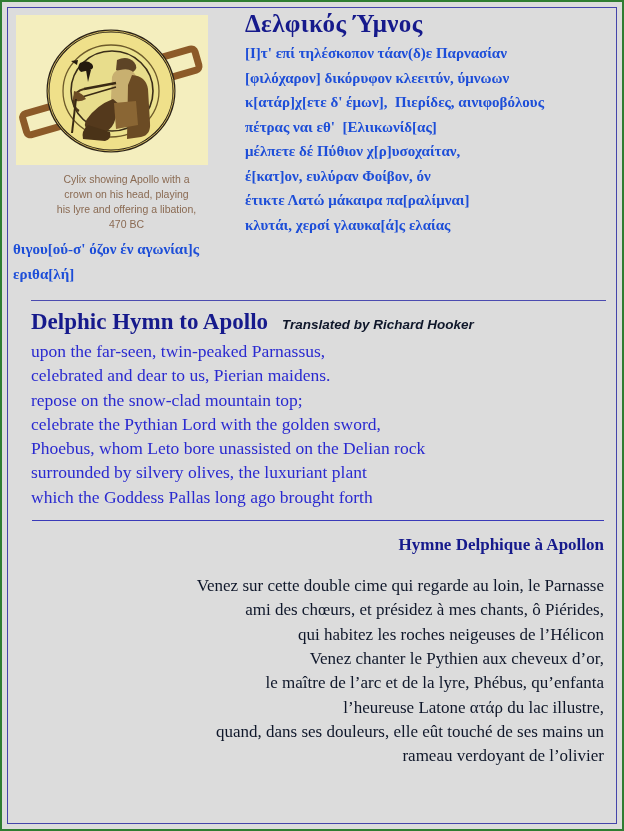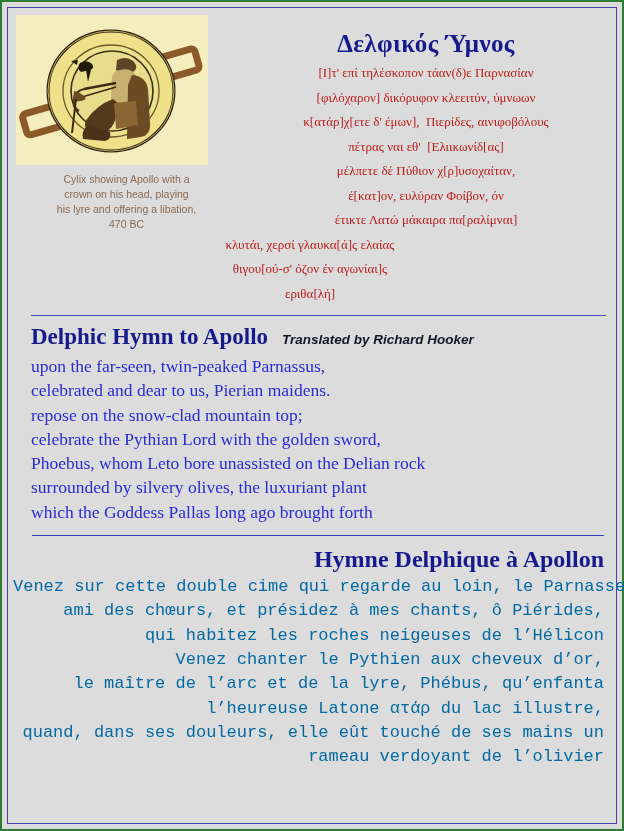--- a/index.html
+++ b/index.html
@@ -54,39 +54,40 @@
   #cylix-caption {
     margin-top: 7px;
     text-align: center;
     font-family: "Liberation Sans", sans-serif;
     font-size: 10.5px;
     line-height: 15px;
     color: #8a6a52;
   }
 
   #greek-text-wrap {
-    text-align: center;
+    text-align: left;
     padding-right: 4px;
-    padding-top: 20px;
+    padding-top: 0;
   }
   #greek-title {
     font-family: "Liberation Serif", serif;
     font-weight: bold;
     font-size: 25px;
     color: #161a8c;
     letter-spacing: 0.4px;
     line-height: 30px;
     margin-bottom: 2px;
   }
   .greek-line {
     font-family: "Liberation Serif", serif;
-    font-size: 13px;
+    font-size: 15px;
     line-height: 24.5px;
-    color: #b91c1c;
+    color: #1d4ed8;
     white-space: pre;
+    font-weight: bold;
   }
 
   
   hr.sep {
     border: none;
     border-top: 1px solid #4b4bb0;
     margin: 9px 5px 7px 18px;
     height: 0;
     clear: both;
   }
@@ -133,30 +134,30 @@
   }
 
   
   #french-section {
     text-align: right;
     padding-right: 7px;
   }
   #french-title {
     font-family: "Liberation Serif", serif;
     font-weight: bold;
-    font-size: 24px;
+    font-size: 17px;
     color: #161a8c;
     line-height: 29px;
-    margin-bottom: 1px;
+    margin-bottom: 15px;
   }
   .french-line {
-    font-family: Liberation Mono, monospace;
+    font-family: Liberation Serif, serif;
     font-size: 17px;
     line-height: 24.3px;
-    color: #0369a1;
+    color: #0f172a;
     white-space: pre;
   }
 
   
   #cylix-svg { display: block; }
 </style>
 </head>
 <body>
 
 <div id="page">

